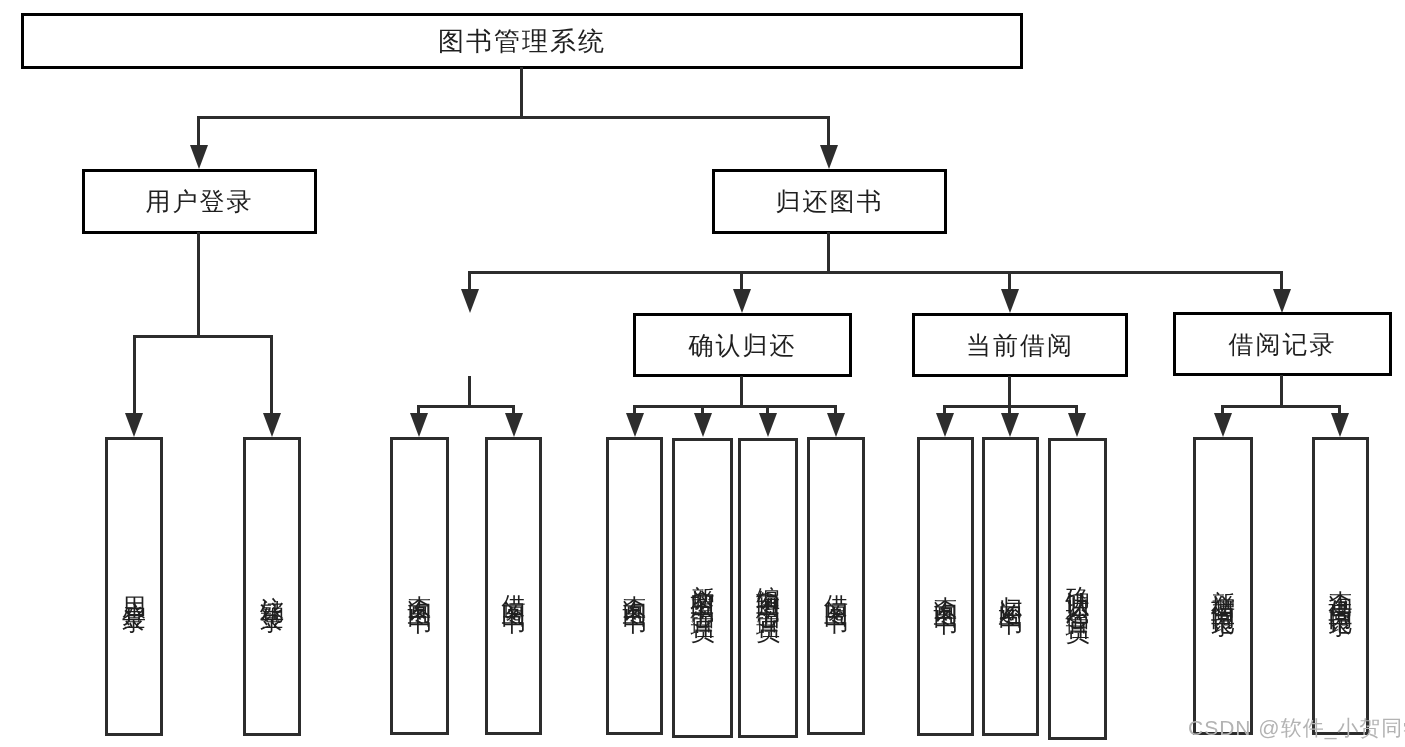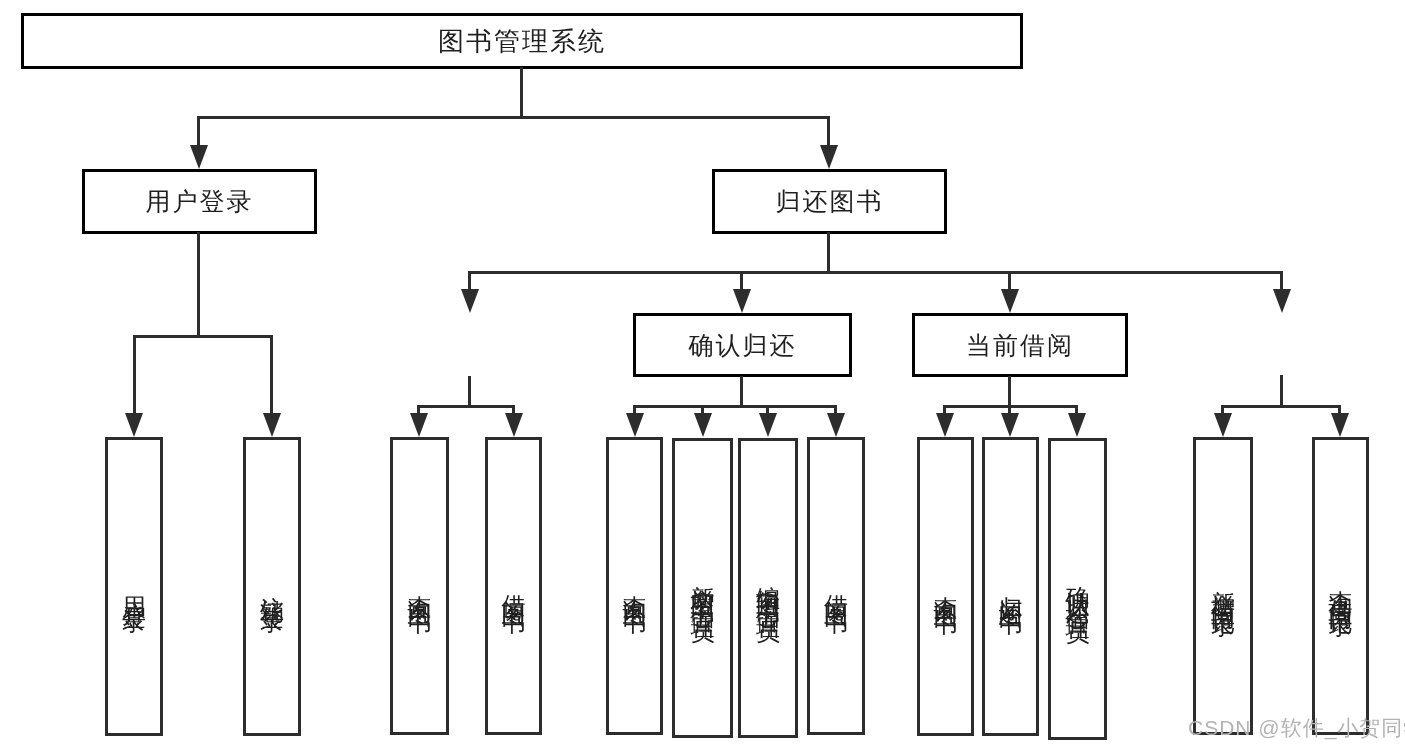--- a/index.html
+++ b/index.html
@@ -113,20 +113,21 @@
   <div class="arrow" style="left:461px;  top:289px;"></div>
   <div class="vline" style="left:740px;  top:272px; height:20px;"></div>
   <div class="arrow" style="left:733px;  top:289px;"></div>
   <div class="vline" style="left:1008px; top:272px; height:20px;"></div>
   <div class="arrow" style="left:1001px; top:289px;"></div>
   <div class="vline" style="left:1280px; top:272px; height:20px;"></div>
   <div class="arrow" style="left:1273px; top:289px;"></div>
 
   <div id="node-book-borrow" class="hbox">确认归还</div>
   <div id="node-current-borrow" class="hbox">当前借阅</div>
+  <div id="node-borrow-records" class="hbox">借阅记录</div>
 
   <div class="vline" style="left:468px; top:376px; height:30px;"></div>
   <div class="hline" style="left:417px; top:405px; width:98px;"></div>
   <div class="vline" style="left:417px; top:406px; height:10px;"></div>
   <div class="arrow" style="left:410px; top:413px;"></div>
   <div class="vline" style="left:512px; top:406px; height:10px;"></div>
   <div class="arrow" style="left:505px; top:413px;"></div>
 
   <div class="vline" style="left:740px; top:376px; height:30px;"></div>
   <div class="hline" style="left:633px; top:405px; width:204px;"></div>

